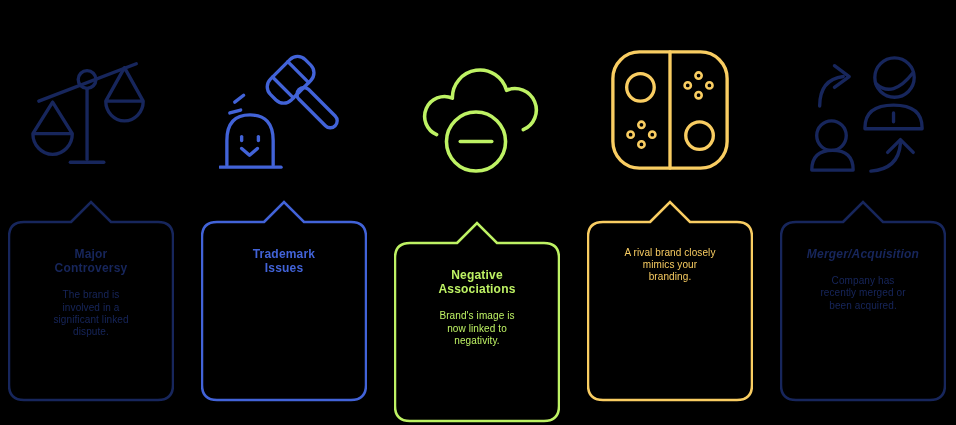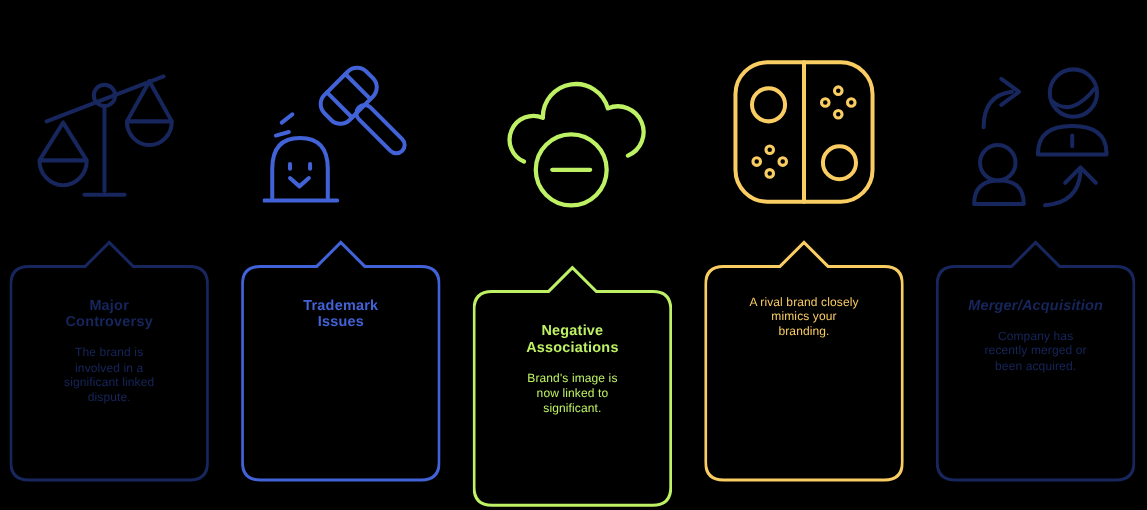--- a/index.html
+++ b/index.html
@@ -100,21 +100,21 @@
     </div>
     <div class="bubble">
       <svg class="frame" width="166" height="202" viewBox="0 0 166 202" fill="none" stroke="currentColor" stroke-width="2.5">
         <path d="M63 22 L83 2 L103 22 H150 Q165 22 165 37 V185 Q165 200 150 200 H16 Q1 200 1 185 V37 Q1 22 16 22 Z"></path>
       </svg>
       <div class="content">
         <h3 class="card-title">Negative
 Associations</h3>
         <p class="card-desc">Brand's image is
 now linked to
-significant.</p>
+negativity.</p>
       </div>
     </div>
   </div>
 
   <div class="column" style="color: rgb(249, 205, 98);">
     <div class="icon-area">
       <svg width="130" height="130" viewBox="0 0 132 132" fill="none" stroke="currentColor" stroke-width="3.4" stroke-linecap="round" stroke-linejoin="round">
         <rect x="8" y="6" width="116" height="118" rx="27"></rect>
         <line x1="66" y1="6" x2="66" y2="124"></line>
         <circle cx="36" cy="42" r="14"></circle>

